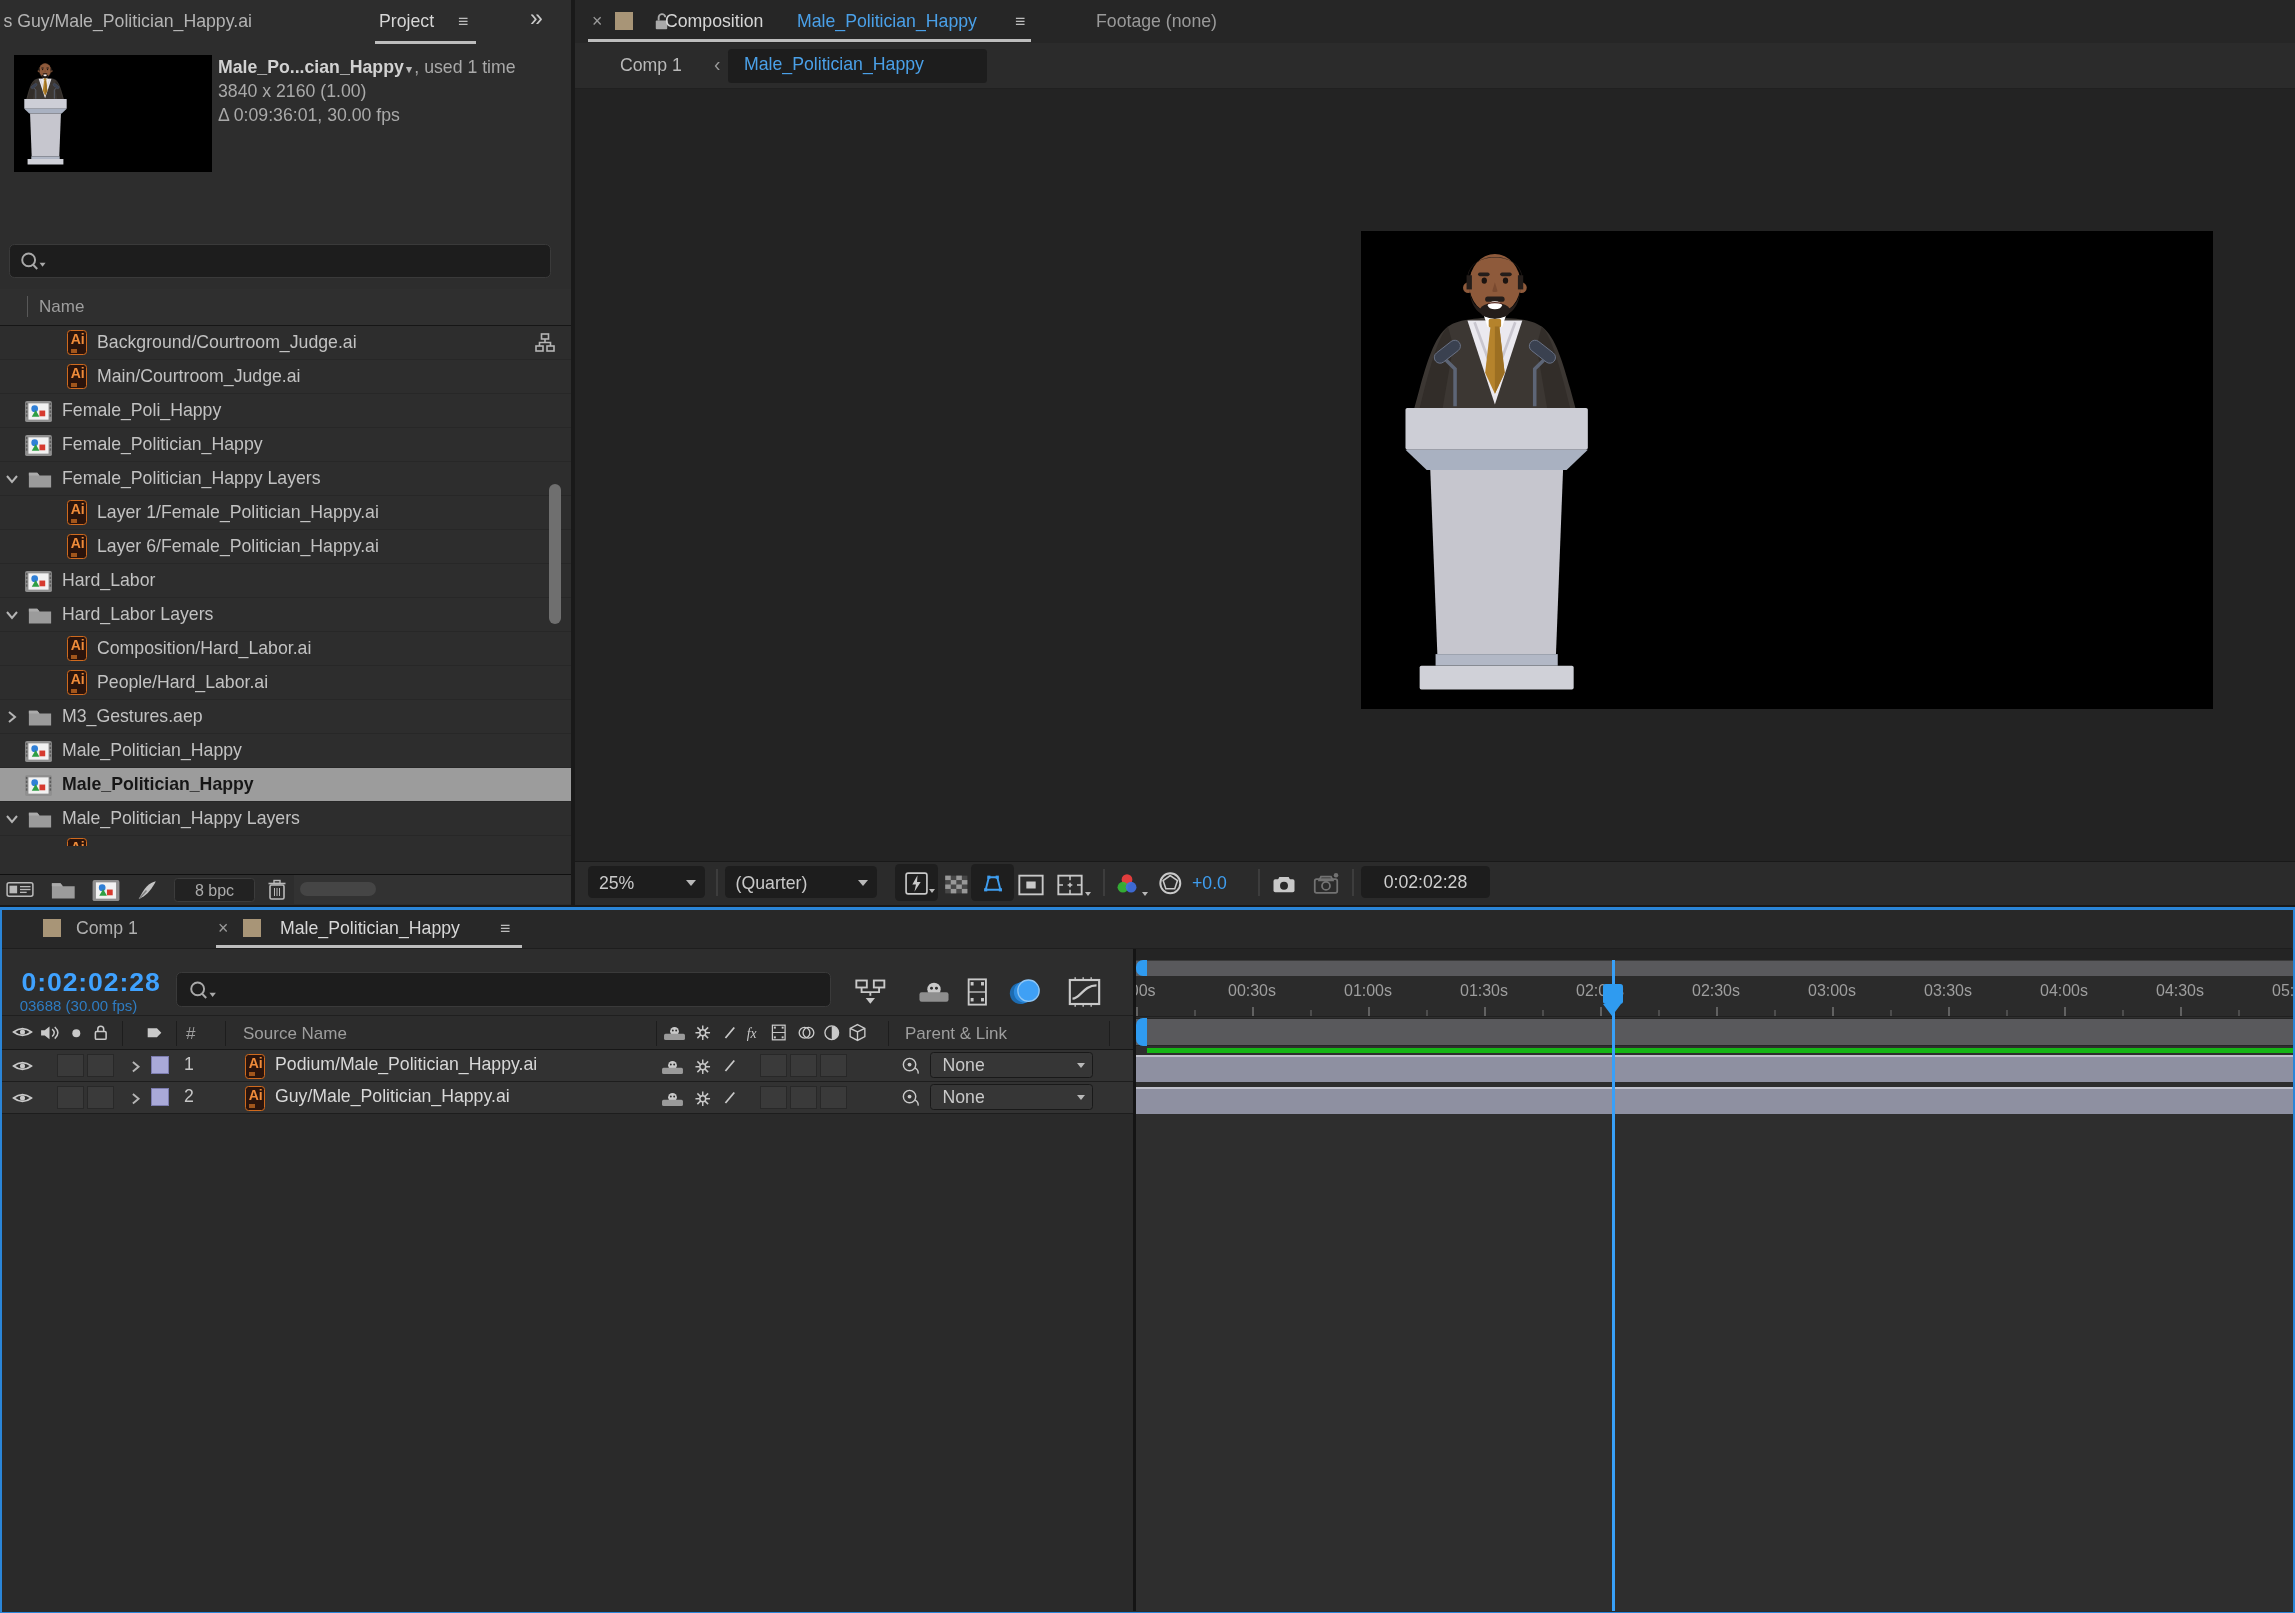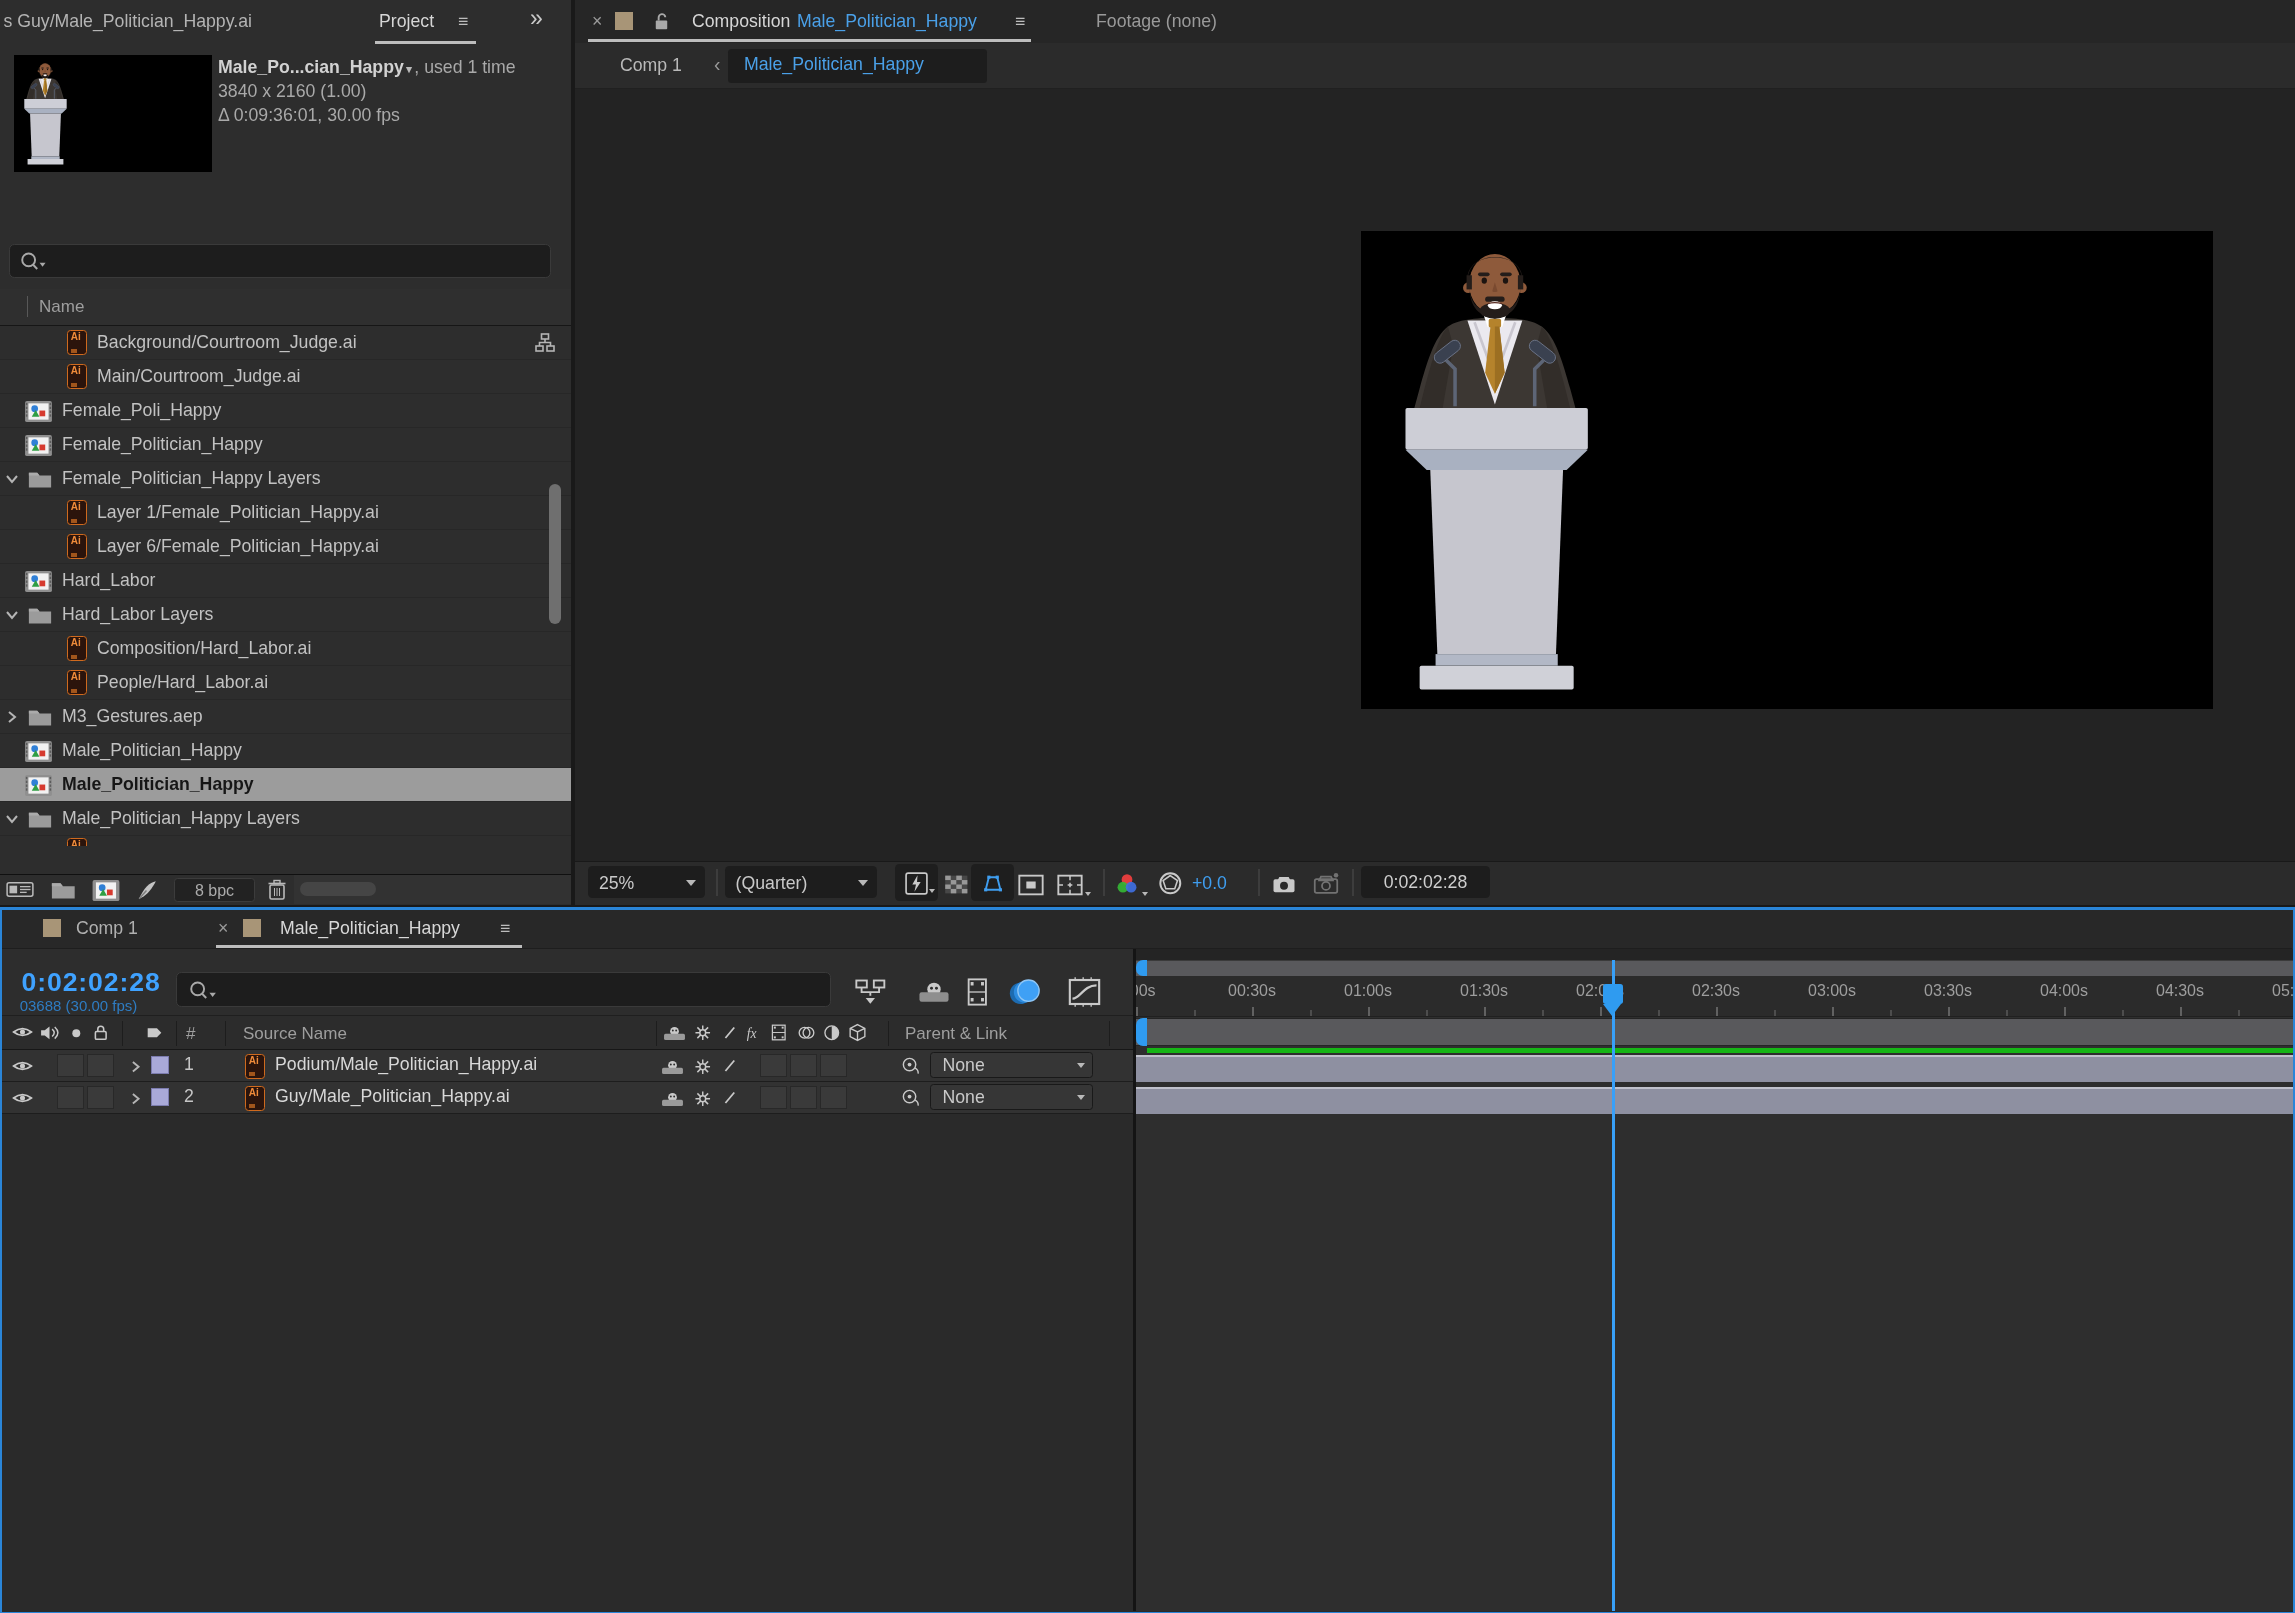--- a/index.html
+++ b/index.html
@@ -27,21 +27,21 @@
   .namehdr{position:absolute;left:0;top:289px;width:571px;height:37px;background:#2f2f2f;border-bottom:1.8px solid #161616;box-sizing:border-box}
   .prj-list{position:absolute;left:0;top:326px;width:571px;height:548px;overflow:hidden}
   .prj-row{position:relative;height:34px;background:#2d2d2d;border-bottom:0.9px solid #272727;box-sizing:border-box}
   .prj-row.selected{background:#9c9c9c}
   .prj-row.selected .lbl{color:#161616;font-weight:bold}
   .prj-row.partial{height:9.7px;border:none;overflow:hidden}
   .lbl{position:absolute;top:6.2px;font-size:17.7px;color:#c2c2c2;white-space:nowrap}
   .picon{position:absolute;display:block}
   .picon svg{display:block;width:100%;height:100%}
   .aifile{position:absolute;width:20.4px;height:25px;background:#2b140c;border:1.8px solid #cf6a1e;border-radius:3.5px;box-sizing:border-box}
-  .aifile i{position:absolute;left:2.7px;top:0px;font-style:normal;font-weight:bold;font-size:10px;color:#ef8b3a}
+  .aifile i{position:absolute;left:2.7px;top:0px;font-style:normal;font-weight:bold;font-size:14px;color:#ef8b3a}
   .aifile::after{content:"";position:absolute;left:2.7px;bottom:1.8px;width:6.2px;height:3.5px;background:#a2561c}
   .prj-footer{position:absolute;left:0;top:874px;width:571px;height:31px;background:#2d2d2d;border-top:1.8px solid #101010;box-sizing:border-box}
   .bpcbox{position:absolute;left:174px;top:2.7px;width:81px;height:24px;background:#222;border:0.9px solid #3c3c3c;border-radius:3.5px;
           font-size:16px;color:#ababab;text-align:center;line-height:24px;box-sizing:border-box}
   .pill{position:absolute;left:300px;top:7px;width:76px;height:14px;border-radius:7px;background:#454545}
   .vscroll{position:absolute;left:549px;top:484px;width:12.4px;height:140px;border-radius:6.2px;background:#6f6f6f}
   
   .vtabbar{position:absolute;left:0;top:0;width:1721px;height:43px;background:#262626}
   .beige{position:absolute;width:17.7px;height:17.7px;background:#a89577}
   .bluename{color:#4aa0e8}
@@ -445,21 +445,21 @@
   <section class="viewer">
     <div class="vtabbar">
       <span class="txt" style="left:17px;top:10.6px;font-size:17.7px;color:#9a9a9a">×</span>
       <span class="beige" style="left:40px;top:12.4px"></span>
       <span class="picon" style="left:76px;top:9.7px;width:21px;height:23px">
           <svg viewBox="0 0 22 22">
             <rect x="5" y="10" width="12" height="9" rx="1" fill="#a9a9a9"></rect>
             <path d="M8 10 V7 a3.5 3.5 0 0 1 7 -0.5" fill="none" stroke="#a9a9a9" stroke-width="2"></path>
           </svg>
         </span>
-      <span class="txt" style="left:117px;top:10.6px;font-size:17.7px;color:#d6d6d6">Composition</span>
+      <span class="txt" style="left:90px;top:10.6px;font-size:17.7px;color:#d6d6d6">Composition</span>
       <span class="txt bluename" style="left:222px;top:10.6px;font-size:17.7px">Male_Politician_Happy</span>
       <span class="txt menu-glyph" style="left:440px;top:10.6px">≡</span>
       <span class="tab-underline" style="left:13.3px;top:39px;width:443px"></span>
       <span class="txt" style="left:521px;top:10.6px;font-size:17.7px;color:#9a9a9a">Footage (none)</span>
     </div>
     <div class="vbread">
       <span class="txt" style="left:45px;top:11.5px;font-size:17.7px;color:#b9b9b9">Comp 1</span>
       <span class="txt" style="left:139px;top:9.7px;font-size:19.5px;color:#9a9a9a">‹</span>
       <span class="breadbox">
           <span class="txt bluename" style="left:16px;top:5.3px;font-size:17.7px">Male_Politician_Happy</span>

